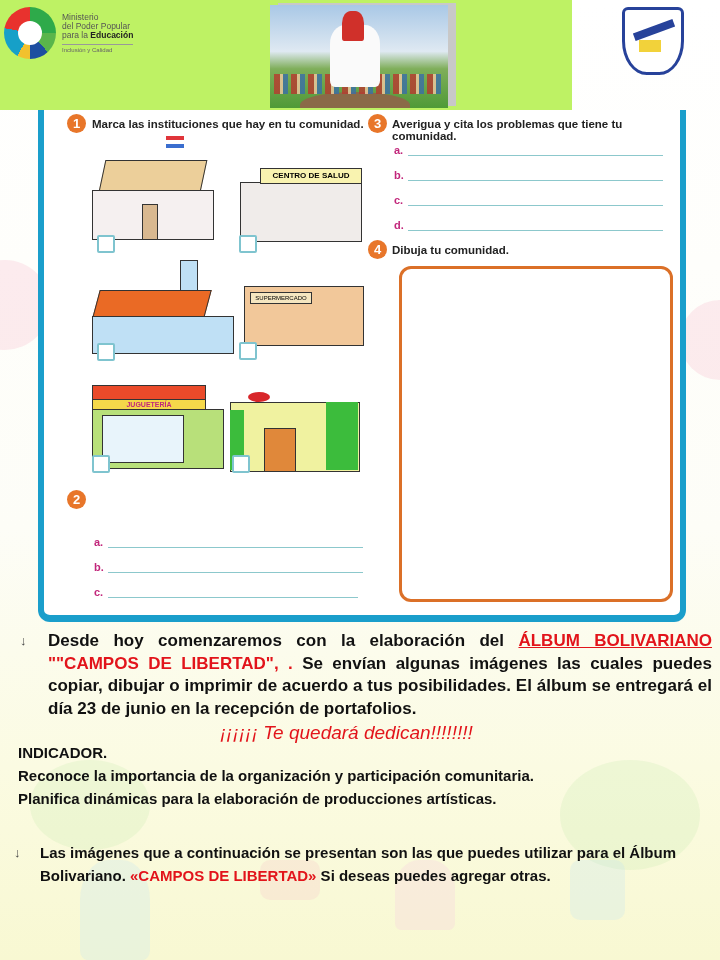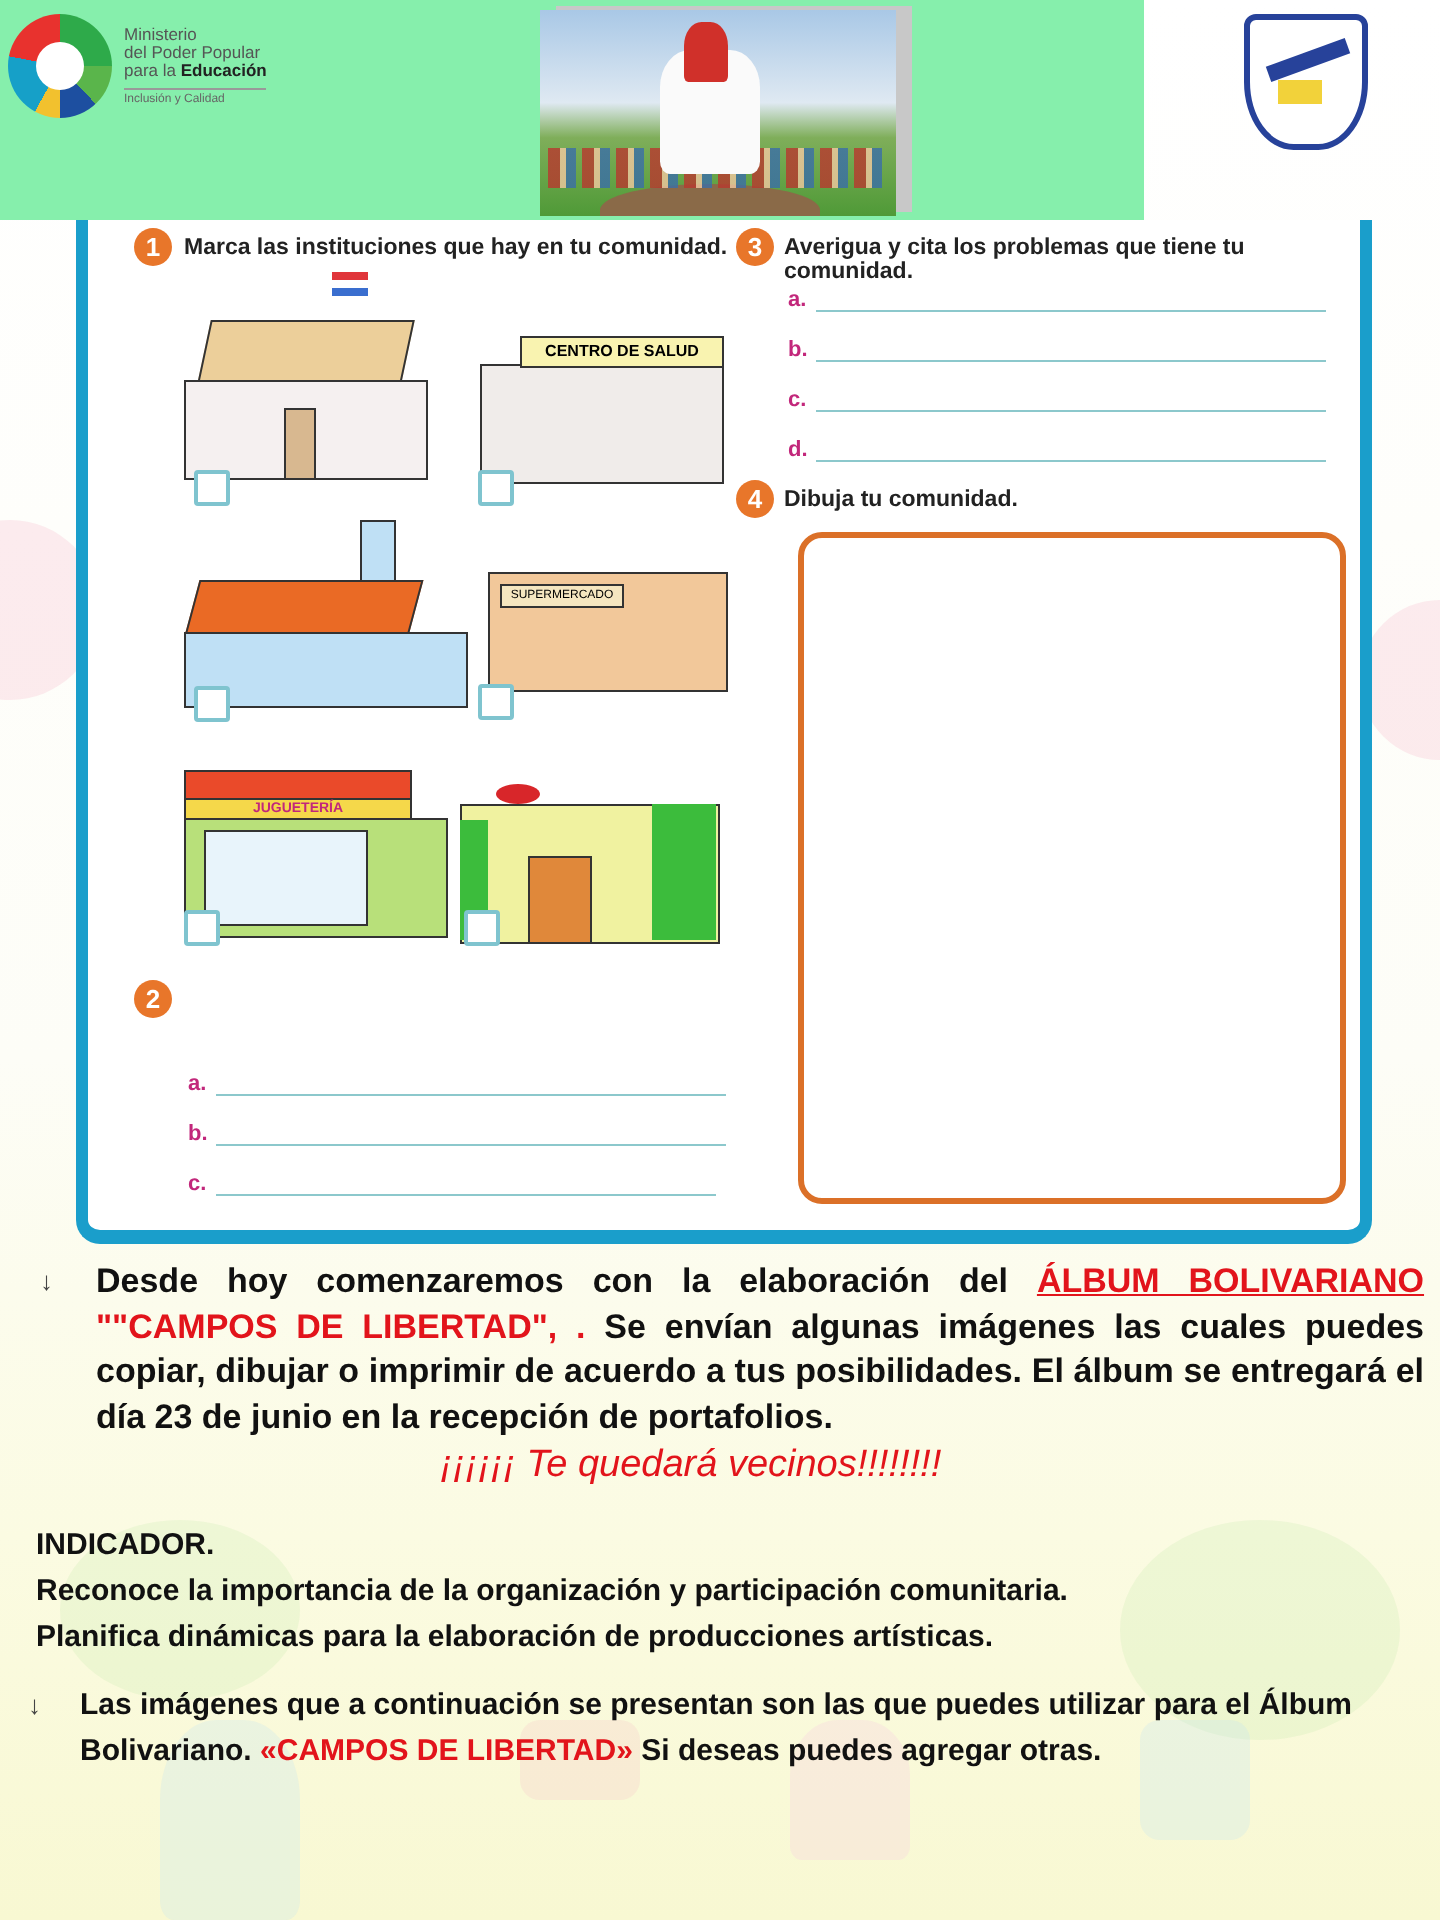--- a/index.html
+++ b/index.html
@@ -3,21 +3,21 @@
 <meta charset="utf-8">
 <style>
   html, body { margin: 0; padding: 0; }
   body {
     width: 720px; height: 960px; position: relative; overflow: hidden;
     font-family: "Liberation Sans", sans-serif;
     background: linear-gradient(180deg, #ffffff 0%, #fdfdf7 55%, #fbfbe2 80%, #f8f8d2 100%);
   }
   
   .bg-blob { position: absolute; border-radius: 50%; opacity: 0.25; }
-  .header { position: absolute; left: 0; top: 0; width: 572px; height: 110px; background: #86efac; }
+  .header { position: absolute; left: 0; top: 0; width: 572px; height: 110px; background: #bef264; }
   .min-logo { position: absolute; left: 4px; top: 4px; width: 150px; height: 58px; display: flex; align-items: center; gap: 6px; }
   .min-ring { width: 52px; height: 52px; border-radius: 50%;
     background: conic-gradient(#2eaa4a 0 25%, #5ab54b 25% 38%, #1d4fa0 38% 50%, #f2c12e 50% 58%, #16a0c8 58% 78%, #e8322e 78% 100%);
     position: relative; }
   .min-ring::after { content: ""; position: absolute; left: 14px; top: 14px; width: 24px; height: 24px; border-radius: 50%; background: #fff; }
   .min-text { font-size: 8.5px; color: #555; line-height: 9px; }
   .min-text b { color: #222; }
   .min-sub { font-size: 6px; color: #666; margin-top: 4px; border-top: 1px solid #999; padding-top: 2px; }
   .hero { position: absolute; left: 270px; top: 5px; width: 178px; height: 103px;
     background: linear-gradient(180deg, #a9c8e6 0%, #dfe9f2 45%, #7fae5a 62%, #4f9a37 100%);
@@ -44,21 +44,21 @@
   .line-row { position: absolute; display: flex; align-items: flex-end; gap: 4px; }
   .line-row .lbl { color: #c2277b; font-size: 11px; font-weight: bold; width: 10px; }
   .line-row .ln { border-bottom: 1.5px solid #8cc8cc; height: 1px; }
   .draw-box { position: absolute; left: 355px; top: 156px; width: 268px; height: 330px; border: 3px solid #db7028; border-radius: 12px; }
 
   .para { position: absolute; font-size: 17px; color: #111; font-weight: bold; line-height: 22.5px; }
   .red { color: #e2141b; }
   .u { text-decoration: underline; }
   .bullet { position: absolute; font-size: 13px; color: #444; }
   .exclaim { position: absolute; left: 220px; top: 722px; font-style: italic; color: #e2141b; font-size: 19px; }
-  .indicator { position: absolute; left: 18px; font-size: 15px; font-weight: bold; color: #111; margin-top: 20px; }
+  .indicator { position: absolute; left: 18px; font-size: 15px; font-weight: bold; color: #111; }
 </style>
 </head>
 <body>
 
 <div class="bg-blob" style="left:-40px;top:260px;width:90px;height:90px;background:#f7b3c8;"></div>
 <div class="bg-blob" style="left:680px;top:300px;width:80px;height:80px;background:#f7b3c8;"></div>
 <div class="bg-blob" style="left:560px;top:760px;width:140px;height:110px;background:#c8eab0;"></div>
 <div class="bg-blob" style="left:30px;top:760px;width:120px;height:90px;background:#c8eab0;"></div>
 <div class="bg-blob" style="left:80px;top:860px;width:70px;height:100px;background:#bfe3f5;border-radius:40% 40% 10% 10%;"></div>
 <div class="bg-blob" style="left:260px;top:860px;width:60px;height:40px;background:#f7c2c8;border-radius:10px;"></div>
@@ -171,21 +171,21 @@
   <div class="num" style="left:324px;top:130px;">4</div>
   <div class="q" style="left:348px;top:134px;">Dibuja  tu comunidad.</div>
   <div class="draw-box"></div>
 </div>
 
 <span class="bullet" style="left:20px;top:633px;">↓</span>
 <div class="para" style="left:48px;top:630px;width:664px;text-align:justify;">
   <span>Desde hoy comenzaremos con la elaboración del </span><span class="red u">ÁLBUM BOLIVARIANO</span><span class="red"> ""CAMPOS DE LIBERTAD", . </span><span>Se envían algunas imágenes las cuales  puedes copiar, dibujar o imprimir de acuerdo a tus posibilidades. El álbum se entregará el día 23 de junio en la recepción de portafolios.</span>
 </div>
 
-<div class="exclaim">¡¡¡¡¡¡ Te quedará  vecinos!!!!!!!!</div>
+<div class="exclaim">¡¡¡¡¡¡ Te quedará  dedican!!!!!!!!</div>
 
 <div class="indicator" style="top:744px;">INDICADOR.</div>
 <div class="indicator" style="top:767px;">Reconoce la importancia de la organización y participación comunitaria.</div>
 <div class="indicator" style="top:790px;">Planifica dinámicas para la elaboración de producciones artísticas.</div>
 
 <span class="bullet" style="left:14px;top:845px;">↓</span>
 <div class="para" style="left:40px;top:842px;width:640px;font-size:15px;">
   <span>Las imágenes que a continuación se presentan son las que puedes utilizar para el Álbum Bolivariano. </span><span class="red">«CAMPOS DE LIBERTAD»</span><span> Si deseas puedes agregar otras.</span>
 </div>
 

